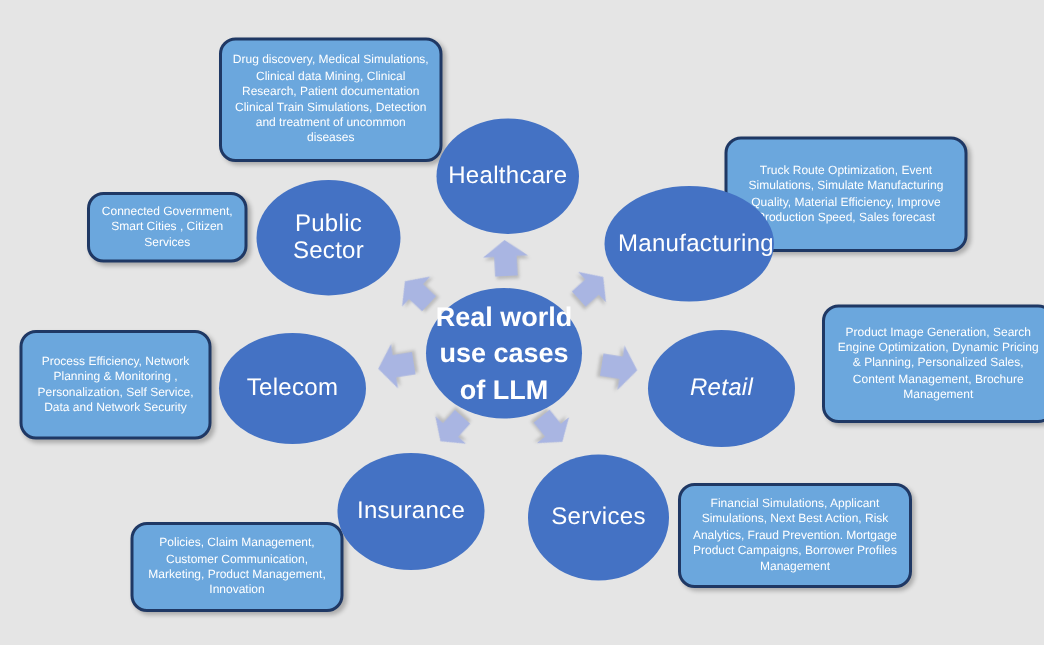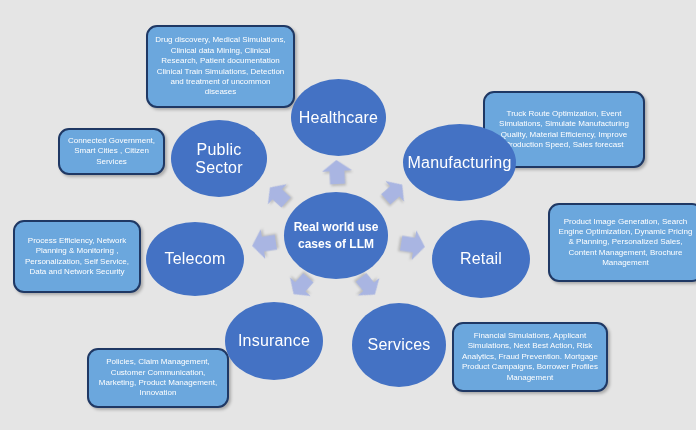--- a/index.html
+++ b/index.html
@@ -3,28 +3,28 @@
 <meta charset="utf-8">
 <style>
   html,body{margin:0;padding:0;background:#ffffff;}
   body{font-family:"Liberation Sans",sans-serif;}
   .canvas{position:relative;width:696px;height:430px;background:#e5e5e5;overflow:hidden;}
 
   
   .ellipse{position:absolute;border-radius:50%;background:#4472C4;display:flex;
            align-items:center;justify-content:center;color:#ffffff;text-align:center;z-index:3;}
   .node-label{font-size:16px;letter-spacing:.2px;}
-  .center-label{font-size:12px;font-weight:bold;line-height:1.35;width:94px;}
+  .center-label{font-size:18px;font-weight:bold;line-height:1.35;width:94px;}
 
   .el-center{left:284px;top:192px;width:104px;height:87px;}
   .el-healthcare{left:291px;top:79px;width:95px;height:77px;}
-  .el-manufacturing{left:403px;top:124px;width:113px;height:77px;}
+  .el-manufacturing{left:403px;top:124px;width:113px;height:77px;justify-content:flex-end;}
   .el-public{left:171px;top:120px;width:96px;height:77px;}
   .el-telecom{left:146px;top:222px;width:98px;height:74px;}
-  .el-retail{left:432px;top:220px;width:98px;height:78px;}
+  .el-retail{left:432px;top:220px;width:98px;height:78px;font-style:italic;}
   .el-insurance{left:225px;top:302px;width:98px;height:78px;}
   .el-banking{left:352px;top:303px;width:94px;height:84px;}
 
   
   .box{position:absolute;background:#6BA7DD;border:2.5px solid #1F3864;border-radius:11px;
        color:#ffffff;display:flex;align-items:center;justify-content:center;text-align:center;
        font-size:8px;line-height:1.3;padding:4px 6px;box-sizing:border-box;z-index:2;
        box-shadow:2px 2px 3px rgba(0,0,0,0.25);}
   .bx-healthcare{left:146px;top:25px;width:149px;height:83px;}
   .bx-manufacturing{left:483px;top:74px;width:162px;height:77px;margin-top:17px;}

